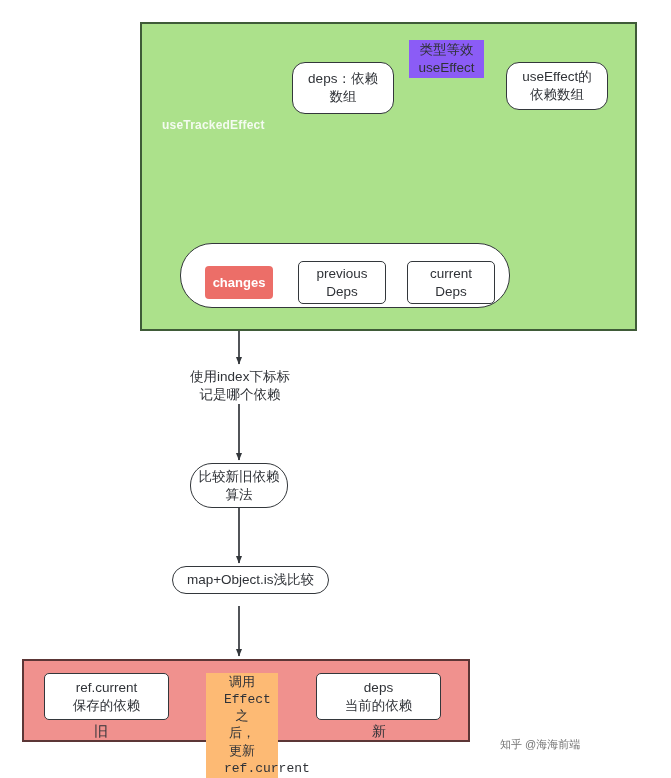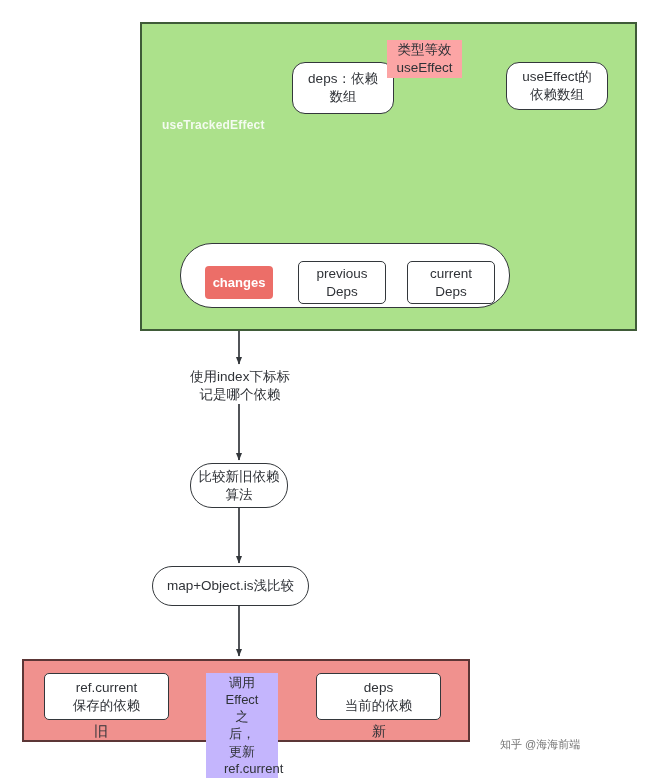--- a/index.html
+++ b/index.html
@@ -101,50 +101,51 @@
     border-radius: 4px;
     color: #ffffff;
     font-weight: bold;
     font-size: 13px;
   }
   .n-prevdeps { left: 298px; top: 261px; width: 88px; height: 43px; }
   .n-currdeps { left: 407px; top: 261px; width: 88px; height: 43px; }
 
   
   .n-compare { left: 190px; top: 463px; width: 98px; height: 45px; }
-  .n-mapobj  { left: 152px; top: 566px; width: 157px; height: 40px; }
+  .n-mapobj  { left: 172px; top: 566px; width: 157px; height: 28px; }
 
   
   .n-refcurrent { left: 44px;  top: 673px; width: 125px; height: 47px; }
   .n-newdeps    { left: 316px; top: 673px; width: 125px; height: 47px; }
 
   
   .flabel {
     position: absolute;
     text-align: center;
     color: #2f3237;
     font-size: 13.5px;
     line-height: 1.32;
     white-space: pre-line;
   }
   .lbl-typeeq {
-    left: 387px; top: 40px; width: 75px;
-    background: #fca5a5;
+    left: 409px; top: 40px; width: 75px;
+    background: #8b5cf6;
     padding: 1px 2px;
     box-sizing: border-box;
   }
   .lbl-index {
     left: 175px; top: 368px; width: 130px;
   }
   .lbl-updateref {
     left: 206px; top: 673px; width: 72px;
-    background: #c4b5fd;
+    background: #fdba74;
     padding: 1px 18px;
     box-sizing: border-box;
     font-size: 13px;
+    font-family: Liberation Mono, monospace;
   }
   .lbl-old {
     left: 86px; top: 722px; width: 30px;
     font-size: 14px;
   }
   .lbl-new {
     left: 364px; top: 722px; width: 30px;
     font-size: 14px;
   }
 

